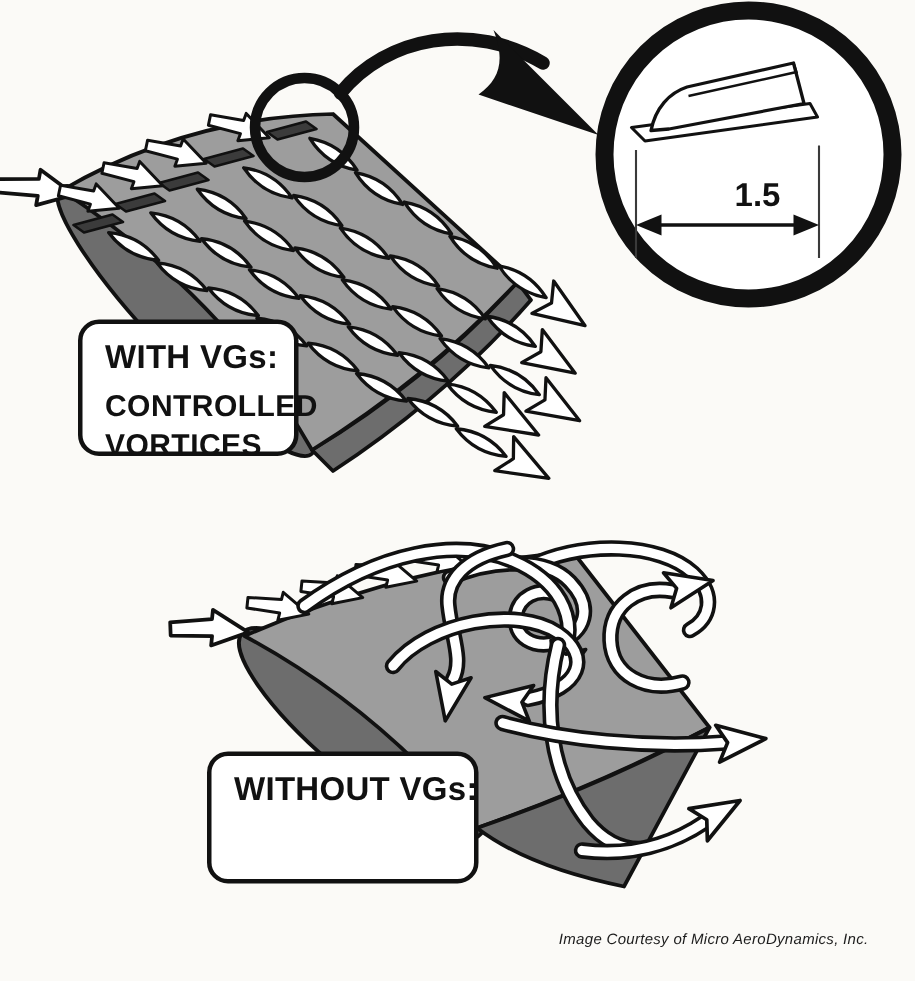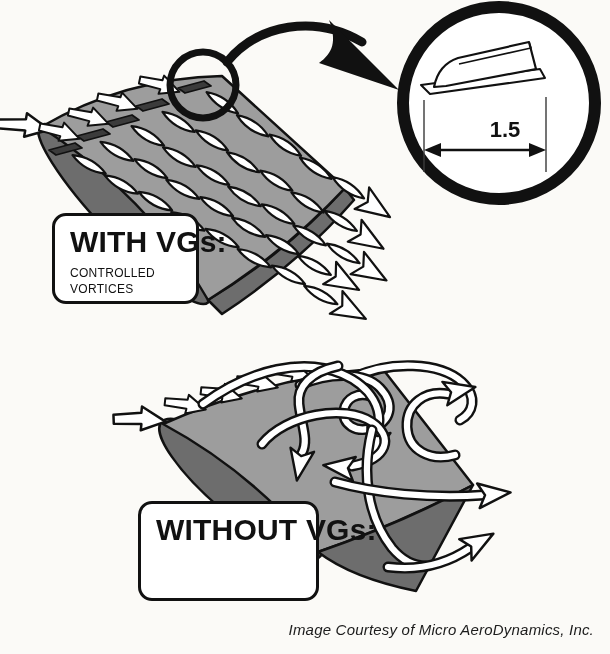--- a/index.html
+++ b/index.html
@@ -19,30 +19,30 @@
   .rw{fill:none;stroke:#fff;stroke-width:6.2;stroke-linecap:round;}
   .rarrow{fill:#fff;stroke:#111;stroke-width:2.6;stroke-linejoin:round;}
   .thin{stroke:#3a3a3a;stroke-width:1.4;fill:none;}
   .dimline{stroke:#111;stroke-width:2.4;}
   .solid{fill:#111;}
   
   .label-box{
     position:absolute;background:#fff;border:3px solid #111;border-radius:14px;
     box-sizing:border-box;padding:9px 8px 8px 15px;
   }
-  .box-title{font-weight:bold;font-size:30px;letter-spacing:.2px;margin-bottom:7px;white-space:nowrap;}
-  .box-line{font-weight:normal;font-size:12px;letter-spacing:.3px;line-height:1.3;white-space:nowrap;}
+  .box-title{font-weight:bold;font-size:22px;letter-spacing:.2px;margin-bottom:7px;white-space:nowrap;}
+  .box-line{font-weight:bold;font-size:20px;letter-spacing:.3px;line-height:1.3;white-space:nowrap;}
   .with-box{left:52px;top:213px;width:147px;height:91px;}
-  .without-box{left:138px;top:501px;width:181px;height:100px;}
+  .without-box{left:138px;top:501px;width:181px;height:88px;}
   .dim-label{
     position:absolute;left:475px;top:117px;width:60px;text-align:center;
     font-weight:bold;font-size:22px;
   }
   .credit{
-    position:absolute;right:16px;top:621px;font-style:italic;font-size:15px;
+    position:absolute;right:31px;top:621px;font-style:italic;font-size:10px;
     letter-spacing:.2px;color:#1c1c1c;white-space:nowrap;
   }
 </style>
 </head>
 <body>
 
 <div class="stage">
 
 <svg width="610" height="654" viewBox="0 0 610 654">
   <defs>

